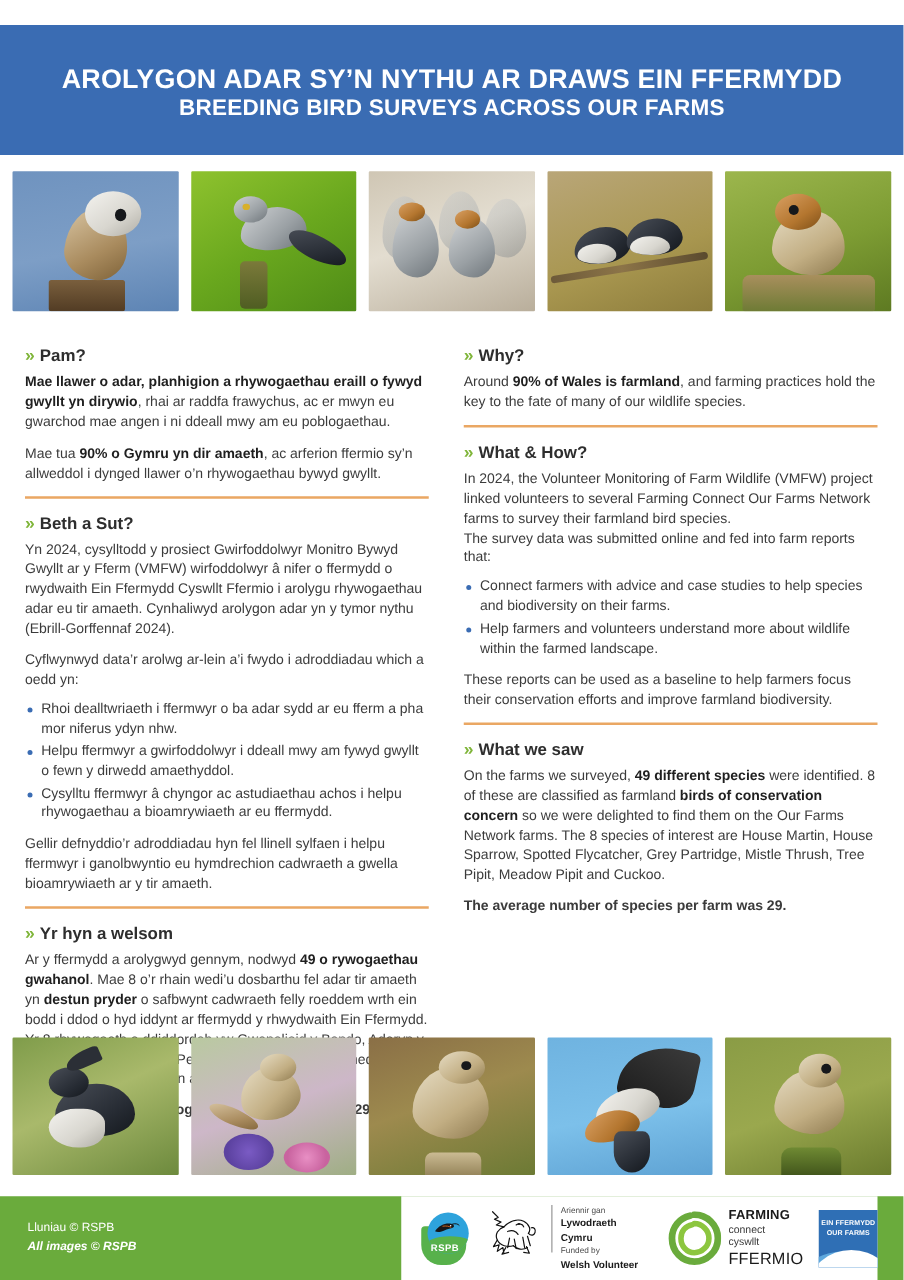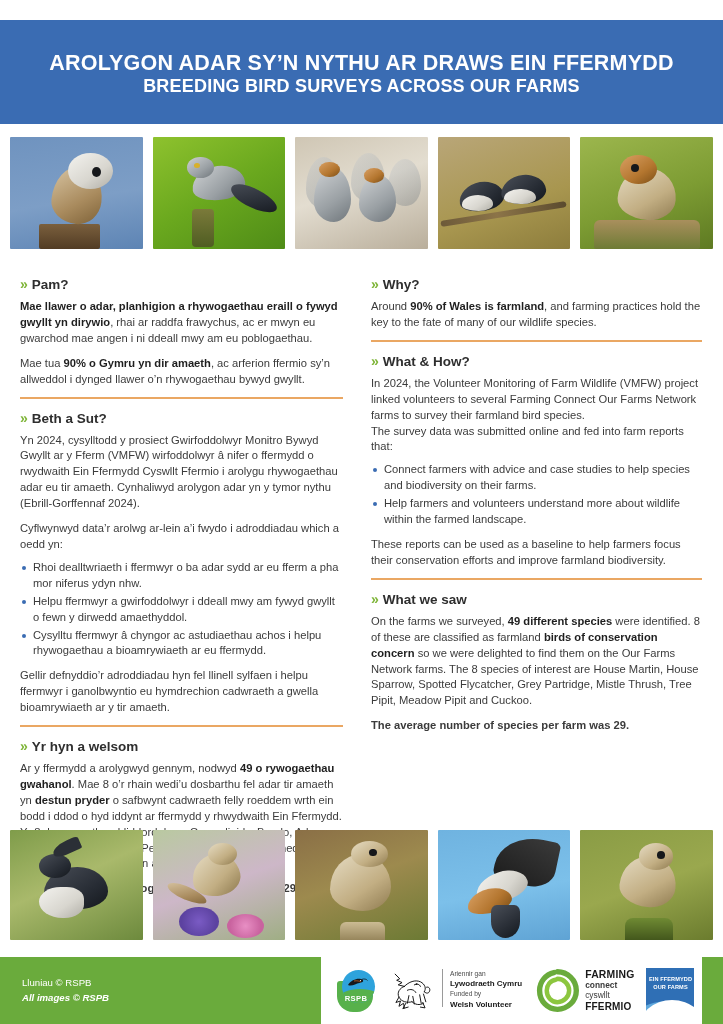--- a/index.html
+++ b/index.html
@@ -237,23 +237,23 @@
   .wg-rule { width: 1px; height: 38px; background: #9a9a9a; }
   .wg-text { font-size: 7.4px; line-height: 1.42; color: #1a1a1a; }
   .wg-text .lead { font-size: 6.6px; color: #4a4a4a; }
   .wg-text .strong { font-weight: bold; font-size: 8px; }
 
   
   .fc { display: flex; align-items: center; gap: 6px; margin-left: 4px; }
   .fc-swirl { width: 43px; height: 43px; }
   .fc-text { line-height: 1.18; }
   .fc-text .l1 { font-size: 10.4px; font-weight: bold; color: #1a1a1a; letter-spacing: 0.2px; }
-  .fc-text .l2 { font-size: 8.4px; color: #3a3a3a; font-weight: bold; }
+  .fc-text .l2 { font-size: 8.4px; color: #3a3a3a; }
   .fc-text .l3 { font-size: 8.4px; color: #3a3a3a; }
-  .fc-text .l4 { font-size: 10px; font-weight: bold; color: #1a1a1a; letter-spacing: 0.2px; }
+  .fc-text .l4 { font-size: 13px; font-weight: normal; color: #1a1a1a; letter-spacing: 0.2px; }
 
   
   .of-badge {
     position: relative;
     width: 48px; height: 46px;
     background: #2f6fb5;
     overflow: hidden;
     margin-left: 2px;
   }
   .of-badge .of-text {

